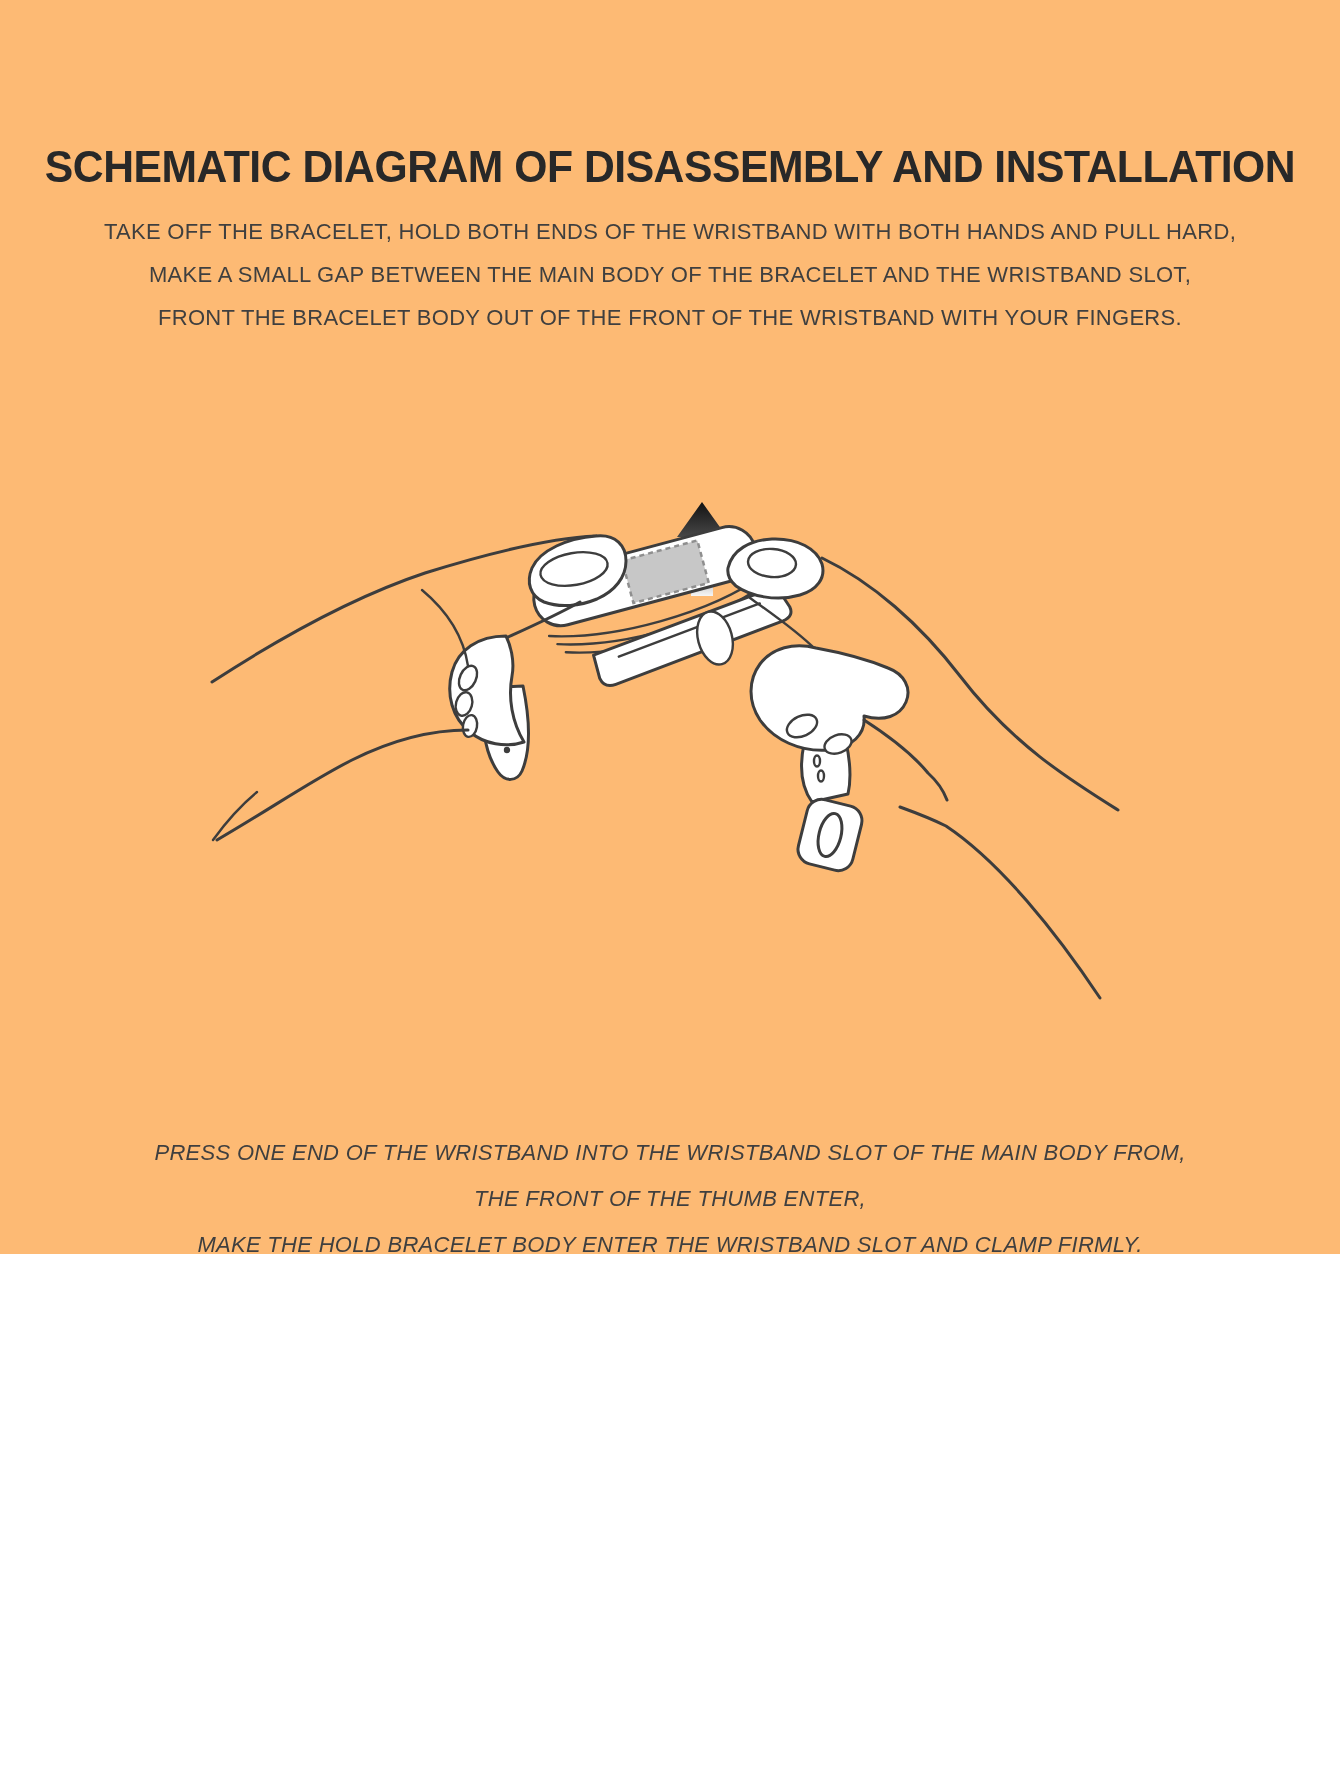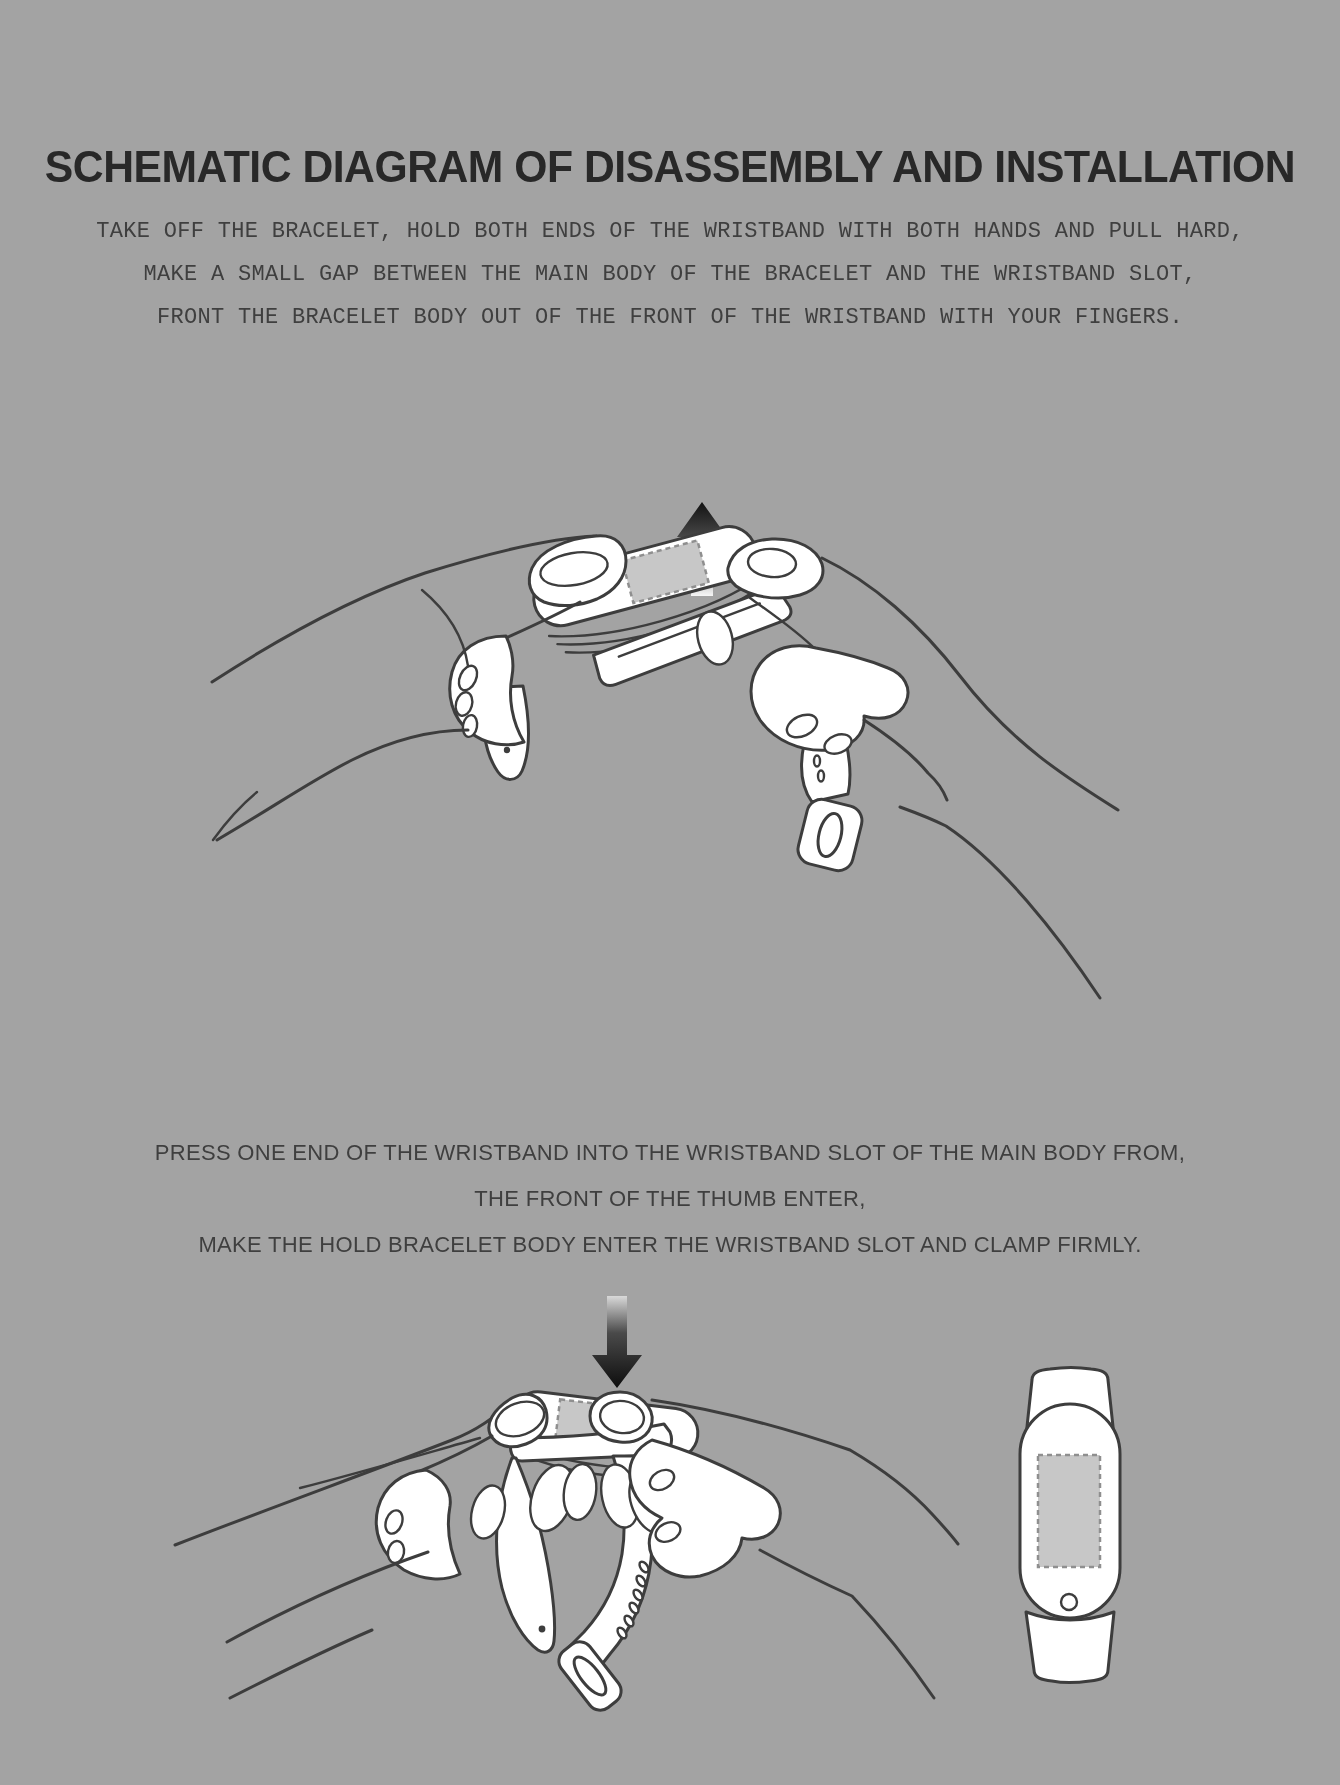--- a/index.html
+++ b/index.html
@@ -4,34 +4,34 @@
 <style>
   :root{
     --title-color:#282828;
     --text-color:#3f3f3f;
     --line-art:#3d3d3d;
     --screen-fill:#c7c7c7;
     --screen-border:#8f8f8f;
   }
   html,body{margin:0;padding:0;background:#fff;}
   .page{
-    position:relative;width:1340px;height:1785px;background:#a3a3a3;
+    position:relative;width:1340px;height:1254px;background:#fdba74;
     font-family:"Liberation Sans", sans-serif;overflow:hidden;
   }
   .title{
     position:absolute;left:0;top:112px;width:1340px;text-align:center;
     font-size:44px;line-height:52px;font-weight:bold;color:var(--title-color);
     letter-spacing:-0.5px;transform:scaleX(0.97);
   }
   .para{position:absolute;left:0;width:1340px;text-align:center;color:var(--text-color);}
   .para p{margin:0;font-size:22px;letter-spacing:0.3px;}
   .para-1{top:210px;}
-  .para-1 p{line-height:43px;font-family:Liberation Mono, monospace;}
+  .para-1 p{line-height:43px;}
   .para-2{top:1130px;}
-  .para-2 p{line-height:46px;}
+  .para-2 p{line-height:46px;font-style:italic;}
   .fig{position:absolute;margin:0;padding:0;}
   .fig-1{left:60px;top:430px;width:1220px;height:670px;}
   .fig-2{left:60px;top:1280px;width:1220px;height:505px;}
   svg{display:block;}
   .ln{fill:none;stroke:var(--line-art);stroke-width:3;stroke-linecap:round;stroke-linejoin:round;}
   .ln2{fill:none;stroke:var(--line-art);stroke-width:2.4;stroke-linecap:round;stroke-linejoin:round;}
   .wh{fill:#ffffff;stroke:var(--line-art);stroke-width:3;stroke-linecap:round;stroke-linejoin:round;}
   .wh2{fill:#ffffff;stroke:var(--line-art);stroke-width:2.4;stroke-linecap:round;stroke-linejoin:round;}
   .scr{fill:var(--screen-fill);stroke:var(--screen-border);stroke-width:2.5;stroke-dasharray:5 4;}
   .dot{fill:var(--line-art);stroke:none;}

